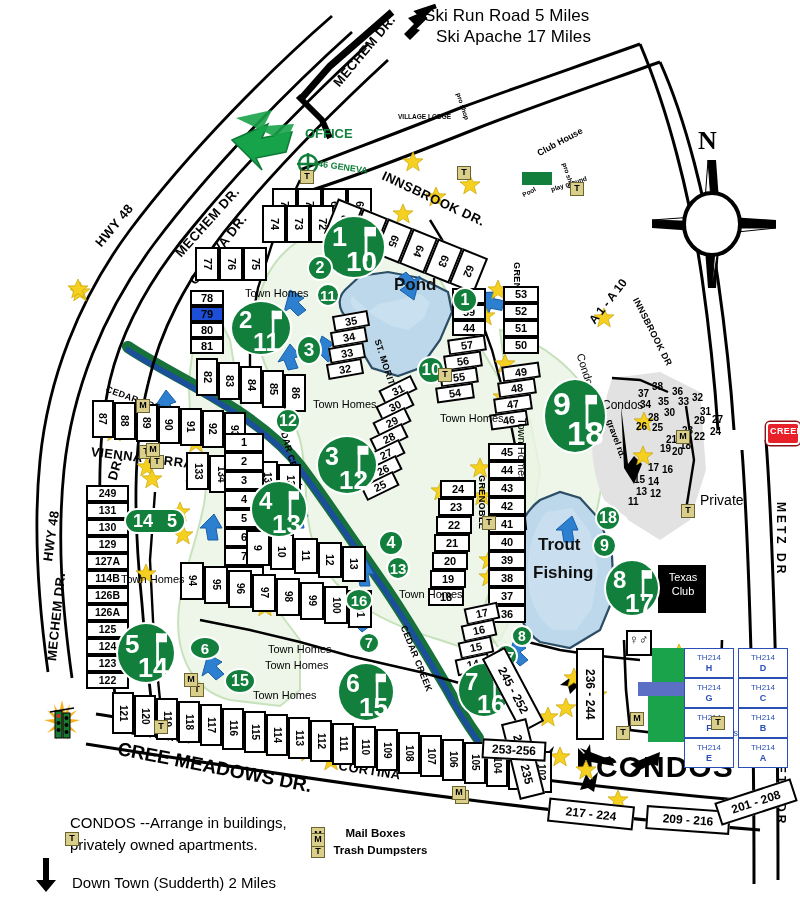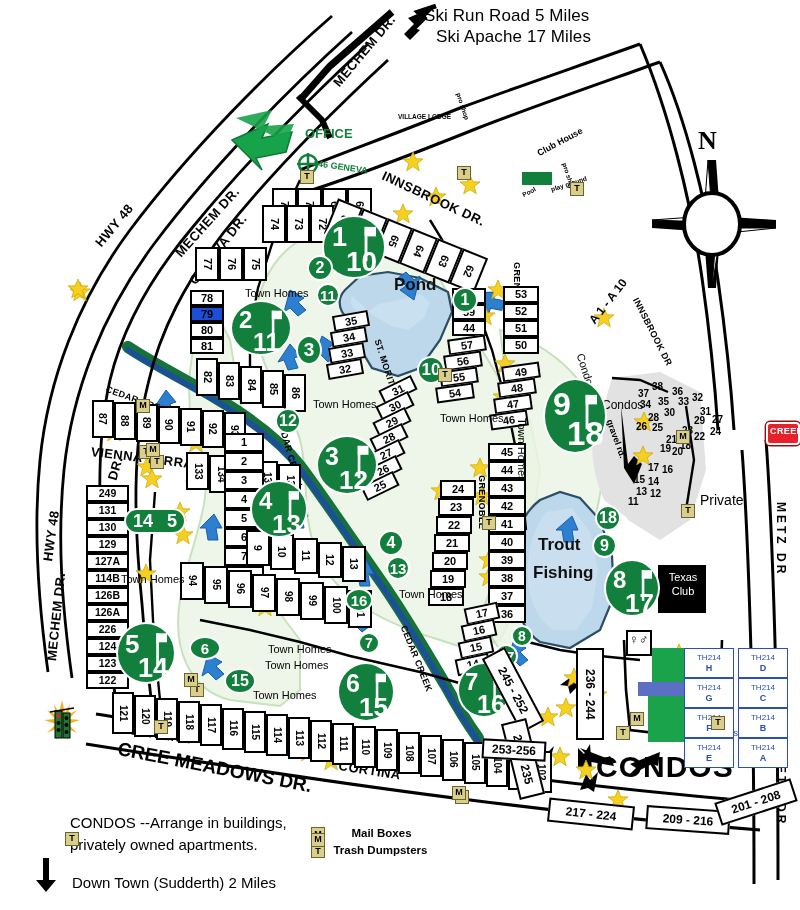--- a/index.html
+++ b/index.html
@@ -297,21 +297,21 @@
       <path d="M6 12 L30 8" stroke="#000" stroke-width="1.4"></path>
     </svg>
   </div>
 
   <div class="lbl legend" style="left:70px;top:814px;">CONDOS --Arrange in buildings,</div>
   <div class="lbl legend" style="left:70px;top:836px;">privately owned apartments.</div>
 
   <div style="position:absolute;left:311px;top:823px;">
     <span style="display:inline-block;width:12px;height:12px;background:#d9cf8a;border:1px solid #6b6330;
                  font-size:9px;font-weight:bold;text-align:center;line-height:12px;">M</span>
-    <span class="legend-sm" style="margin-left:22px;text-align:center;">Mail Boxes</span>
+    <span class="legend-sm" style="margin-left:16px;text-align:center;">Mail Boxes</span>
   </div>
   <div style="position:absolute;left:311px;top:840px;">
     <span style="display:inline-block;width:12px;height:12px;background:#d9cf8a;border:1px solid #6b6330;
                  font-size:9px;font-weight:bold;text-align:center;line-height:12px;">T</span>
     <span class="legend-sm" style="margin-left:4px;">Trash Dumpsters</span>
   </div>
 
   <svg style="position:absolute;left:34px;top:858px;width:24px;height:36px;" viewBox="0 0 24 36">
     <path d="M9 0 L15 0 L15 22 L22 22 L12 34 L2 22 L9 22 Z" fill="#000"></path>
   </svg>
@@ -352,21 +352,21 @@
       <div class="unit" style="left: 255px; top: 461px; width: 23px; height: 38px; border: 2px solid rgb(0, 0, 0); background: rgb(255, 255, 255); box-sizing: border-box; display: flex; align-items: center; justify-content: center; font-size: 10px; line-height: 1; writing-mode: vertical-rl; text-orientation: mixed;">136</div>
       <div class="unit" style="left: 278px; top: 464px; width: 23px; height: 38px; border: 2px solid rgb(0, 0, 0); background: rgb(255, 255, 255); box-sizing: border-box; display: flex; align-items: center; justify-content: center; font-size: 10px; line-height: 1; writing-mode: vertical-rl; text-orientation: mixed;">137</div>
       <div class="unit" style="left: 86px; top: 485px; width: 43px; height: 17px; border: 2px solid rgb(0, 0, 0); background: rgb(255, 255, 255); box-sizing: border-box; display: flex; align-items: center; justify-content: center; font-size: 10.5px; line-height: 1;">249</div>
       <div class="unit" style="left: 86px; top: 502px; width: 43px; height: 17px; border: 2px solid rgb(0, 0, 0); background: rgb(255, 255, 255); box-sizing: border-box; display: flex; align-items: center; justify-content: center; font-size: 10.5px; line-height: 1;">131</div>
       <div class="unit" style="left: 86px; top: 519px; width: 43px; height: 17px; border: 2px solid rgb(0, 0, 0); background: rgb(255, 255, 255); box-sizing: border-box; display: flex; align-items: center; justify-content: center; font-size: 10.5px; line-height: 1;">130</div>
       <div class="unit" style="left: 86px; top: 536px; width: 43px; height: 17px; border: 2px solid rgb(0, 0, 0); background: rgb(255, 255, 255); box-sizing: border-box; display: flex; align-items: center; justify-content: center; font-size: 10.5px; line-height: 1;">129</div>
       <div class="unit" style="left: 86px; top: 553px; width: 43px; height: 17px; border: 2px solid rgb(0, 0, 0); background: rgb(255, 255, 255); box-sizing: border-box; display: flex; align-items: center; justify-content: center; font-size: 10.5px; line-height: 1;">127A</div>
       <div class="unit" style="left: 86px; top: 570px; width: 43px; height: 17px; border: 2px solid rgb(0, 0, 0); background: rgb(255, 255, 255); box-sizing: border-box; display: flex; align-items: center; justify-content: center; font-size: 10.5px; line-height: 1;">114B</div>
       <div class="unit" style="left: 86px; top: 587px; width: 43px; height: 17px; border: 2px solid rgb(0, 0, 0); background: rgb(255, 255, 255); box-sizing: border-box; display: flex; align-items: center; justify-content: center; font-size: 10.5px; line-height: 1;">126B</div>
       <div class="unit" style="left: 86px; top: 604px; width: 43px; height: 17px; border: 2px solid rgb(0, 0, 0); background: rgb(255, 255, 255); box-sizing: border-box; display: flex; align-items: center; justify-content: center; font-size: 10.5px; line-height: 1;">126A</div>
-      <div class="unit" style="left: 86px; top: 621px; width: 43px; height: 17px; border: 2px solid rgb(0, 0, 0); background: rgb(255, 255, 255); box-sizing: border-box; display: flex; align-items: center; justify-content: center; font-size: 10.5px; line-height: 1;">226</div>
+      <div class="unit" style="left: 86px; top: 621px; width: 43px; height: 17px; border: 2px solid rgb(0, 0, 0); background: rgb(255, 255, 255); box-sizing: border-box; display: flex; align-items: center; justify-content: center; font-size: 10.5px; line-height: 1;">125</div>
       <div class="unit" style="left: 86px; top: 638px; width: 43px; height: 17px; border: 2px solid rgb(0, 0, 0); background: rgb(255, 255, 255); box-sizing: border-box; display: flex; align-items: center; justify-content: center; font-size: 10.5px; line-height: 1;">124</div>
       <div class="unit" style="left: 86px; top: 655px; width: 43px; height: 17px; border: 2px solid rgb(0, 0, 0); background: rgb(255, 255, 255); box-sizing: border-box; display: flex; align-items: center; justify-content: center; font-size: 10.5px; line-height: 1;">123</div>
       <div class="unit" style="left: 86px; top: 672px; width: 43px; height: 17px; border: 2px solid rgb(0, 0, 0); background: rgb(255, 255, 255); box-sizing: border-box; display: flex; align-items: center; justify-content: center; font-size: 10.5px; line-height: 1;">122</div>
       <div class="unit" style="left: 224px; top: 433px; width: 40px; height: 19px; border: 2px solid rgb(0, 0, 0); background: rgb(255, 255, 255); box-sizing: border-box; display: flex; align-items: center; justify-content: center; font-size: 11px; line-height: 1;">1</div>
       <div class="unit" style="left: 224px; top: 452px; width: 40px; height: 19px; border: 2px solid rgb(0, 0, 0); background: rgb(255, 255, 255); box-sizing: border-box; display: flex; align-items: center; justify-content: center; font-size: 11px; line-height: 1;">2</div>
       <div class="unit" style="left: 224px; top: 471px; width: 40px; height: 19px; border: 2px solid rgb(0, 0, 0); background: rgb(255, 255, 255); box-sizing: border-box; display: flex; align-items: center; justify-content: center; font-size: 11px; line-height: 1;">3</div>
       <div class="unit" style="left: 224px; top: 490px; width: 40px; height: 19px; border: 2px solid rgb(0, 0, 0); background: rgb(255, 255, 255); box-sizing: border-box; display: flex; align-items: center; justify-content: center; font-size: 11px; line-height: 1;">4</div>
       <div class="unit" style="left: 224px; top: 509px; width: 40px; height: 19px; border: 2px solid rgb(0, 0, 0); background: rgb(255, 255, 255); box-sizing: border-box; display: flex; align-items: center; justify-content: center; font-size: 11px; line-height: 1;">5</div>
       <div class="unit" style="left: 224px; top: 528px; width: 40px; height: 19px; border: 2px solid rgb(0, 0, 0); background: rgb(255, 255, 255); box-sizing: border-box; display: flex; align-items: center; justify-content: center; font-size: 11px; line-height: 1;">6</div>
       <div class="unit" style="left: 224px; top: 547px; width: 40px; height: 19px; border: 2px solid rgb(0, 0, 0); background: rgb(255, 255, 255); box-sizing: border-box; display: flex; align-items: center; justify-content: center; font-size: 11px; line-height: 1;">7</div>

